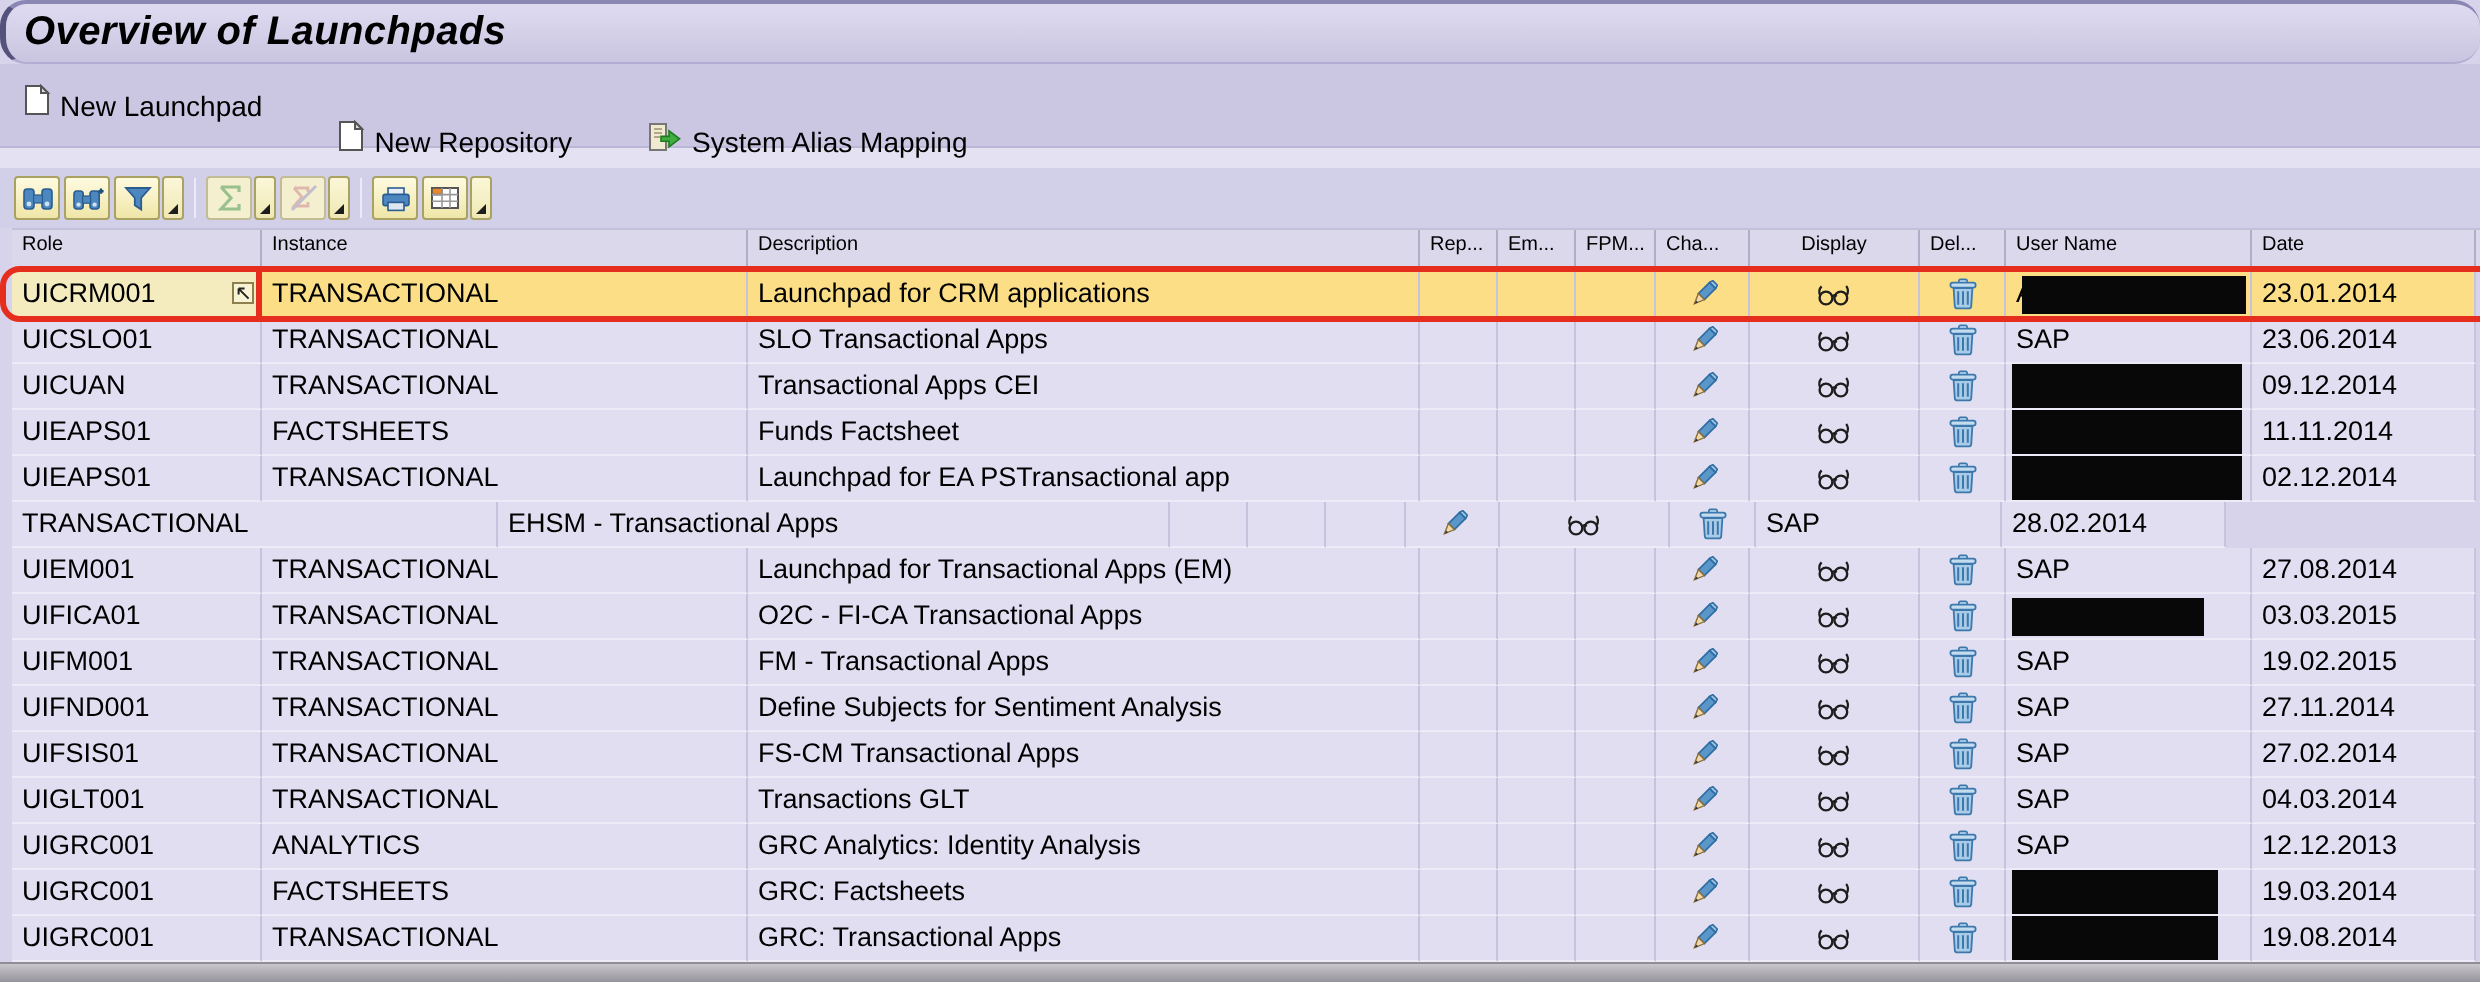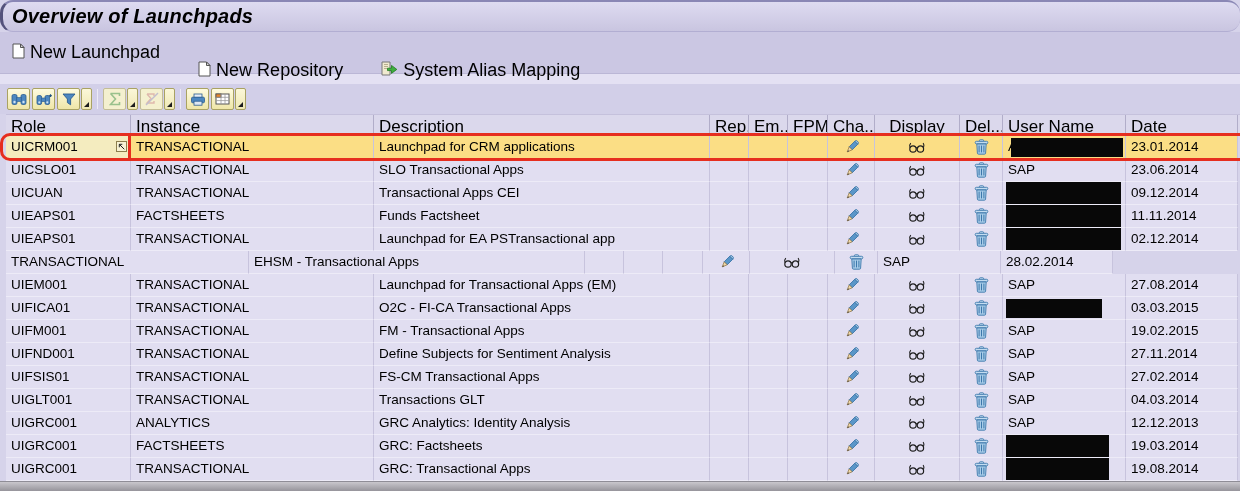--- a/index.html
+++ b/index.html
@@ -16,21 +16,21 @@
   }
   .titlebar .title { font-size:20px; font-weight:bold; font-style:italic; letter-spacing:.2px; }
 
   
   .app-toolbar {
     height:42px; background:#cbc7e3; border-bottom:1px solid #bbb7d6;
     display:flex; align-items:center; padding-left:4px;
   }
   .app-btn { display:flex; align-items:center; gap:5px; padding:5px 8px; cursor:default; }
   .app-btn + .app-btn { margin-left:22px;margin-top:36px; }
-  .app-btn .lbl { font-size:18px; }
+  .app-btn .lbl { font-size:14px; }
 
   .gapstrip { height:10px; background:#e4e1f3; }
 
   
   .grid-toolbar {
     height:30px; background:#d2cfe8; display:flex; align-items:center; padding-left:7px;
   }
   .gbtn-group { display:flex; align-items:stretch; margin-right:2px; }
   .gbtn {
     width:23px; height:22px; display:flex; align-items:center; justify-content:center;
@@ -45,21 +45,21 @@
     border-bottom:5px solid #1d1d1d; border-left:5px solid transparent;
   }
   .gbtn.disabled { background:#f4f0cf; border-color:#c3bd97; }
   .gbtn.disabled svg { opacity:.65; }
   .gsep { width:1px; background:#a5a1c4; border-right:1px solid #eceaf6; margin:2px 5px 2px 3px; height:20px; }
 
   
   .table { position:relative; padding-left:6px; background:#d6d3ea; }
   .thead { display:flex; height:22px; background:#dbd8ec; border-top:1px solid #c5c1dc; }
   .th {
-    font-size:17px; padding:2px 0 0 5px; background:#dbd8ec;
+    font-size:10px; padding:2px 0 0 5px; background:#dbd8ec;
     border-right:1px solid #b1adc9; border-bottom:1px solid #9b97b9;
     white-space:nowrap; overflow:hidden;
   }
   .th.center { text-align:center; padding-left:0; }
   .tbody .tr { display:flex; height:23px; }
   .td {
     font-size:13.5px; padding:3px 0 0 5px; background:#e1def1;
     border-right:1px solid #c7c3dd; border-bottom:1px solid #edebf7;
     white-space:nowrap; overflow:hidden; position:relative;
   }

